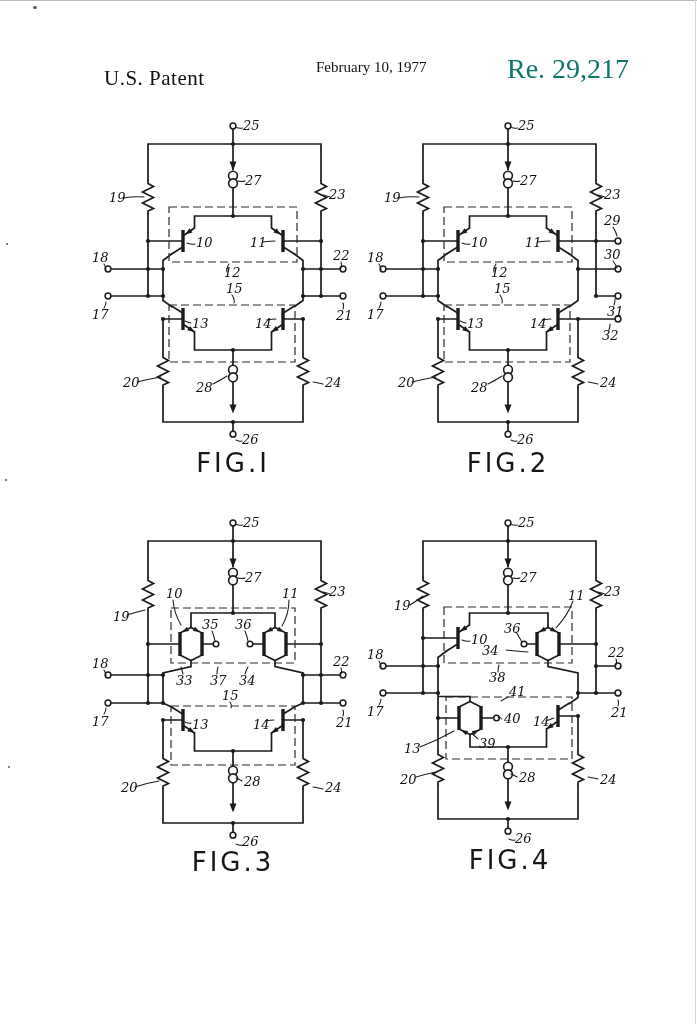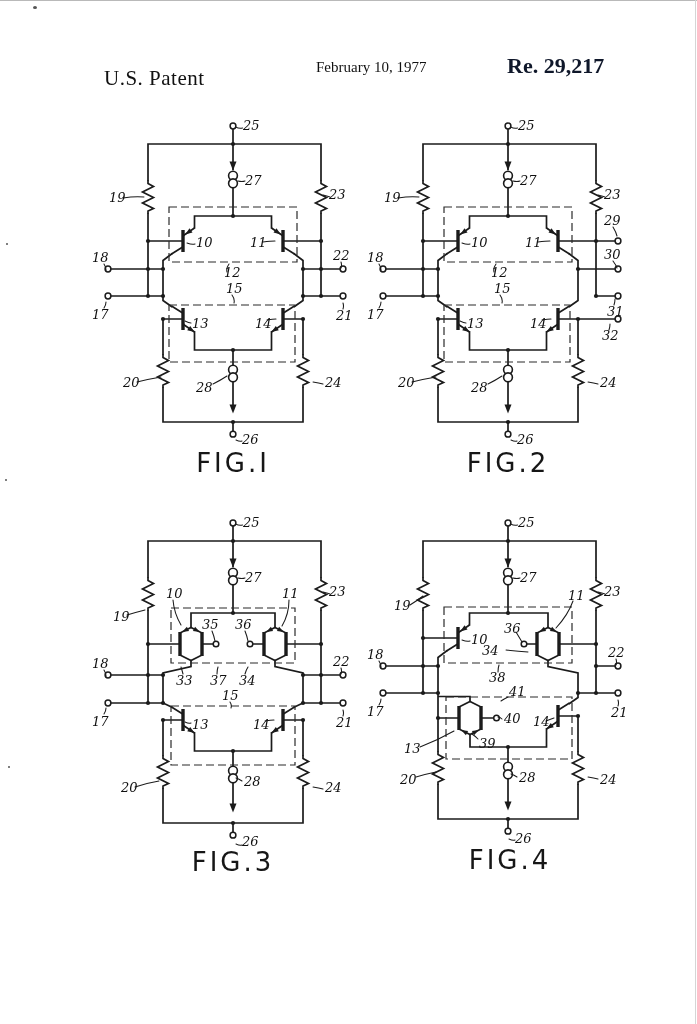--- a/index.html
+++ b/index.html
@@ -4,21 +4,21 @@
 <style>
   html,body{margin:0;padding:0;background:#e8e8e8;}
   #page{position:relative;width:697px;height:1024px;background:#ffffff;overflow:hidden;
         font-family:"Liberation Serif","DejaVu Serif",serif;}
   .edge-top{position:absolute;left:0;top:0;width:697px;height:1px;background:#b9b9b9;}
   .edge-right{position:absolute;right:1px;top:0;width:1px;height:1024px;background:#d5d5d5;}
   .speck{position:absolute;background:#555;border-radius:50%;}
   
   #hdr-title{position:absolute;left:104px;top:54px;font-size:21px;font-weight:normal;letter-spacing:.5px;color:#111;margin-top:12px;}
   #hdr-date{position:absolute;left:316px;top:59px;font-size:15px;color:#111;}
-  #hdr-num{position:absolute;left:507px;top:53px;font-size:22px;font-weight:bold;color:#0f172a;}
+  #hdr-num{position:absolute;left:507px;top:53px;font-size:28px;font-weight:normal;color:#0f766e;}
   
   svg.fig{position:absolute;overflow:visible;}
   .w{stroke:#1b1b1b;stroke-width:1.7;fill:none;stroke-linecap:square;}
   .ld{stroke:#1b1b1b;stroke-width:1.05;fill:none;stroke-linecap:round;}
   .dash{stroke:#2b2b2b;stroke-width:1.2;fill:none;stroke-dasharray:8,4;}
   .dot{fill:#1b1b1b;stroke:none;}
   .term{fill:#ffffff;stroke:#1b1b1b;stroke-width:1.5;}
   .sym{stroke:#1b1b1b;fill:none;}
   .bar{stroke:#1b1b1b;stroke-width:3.4;fill:none;}
   .ah{fill:#1b1b1b;stroke:none;}

